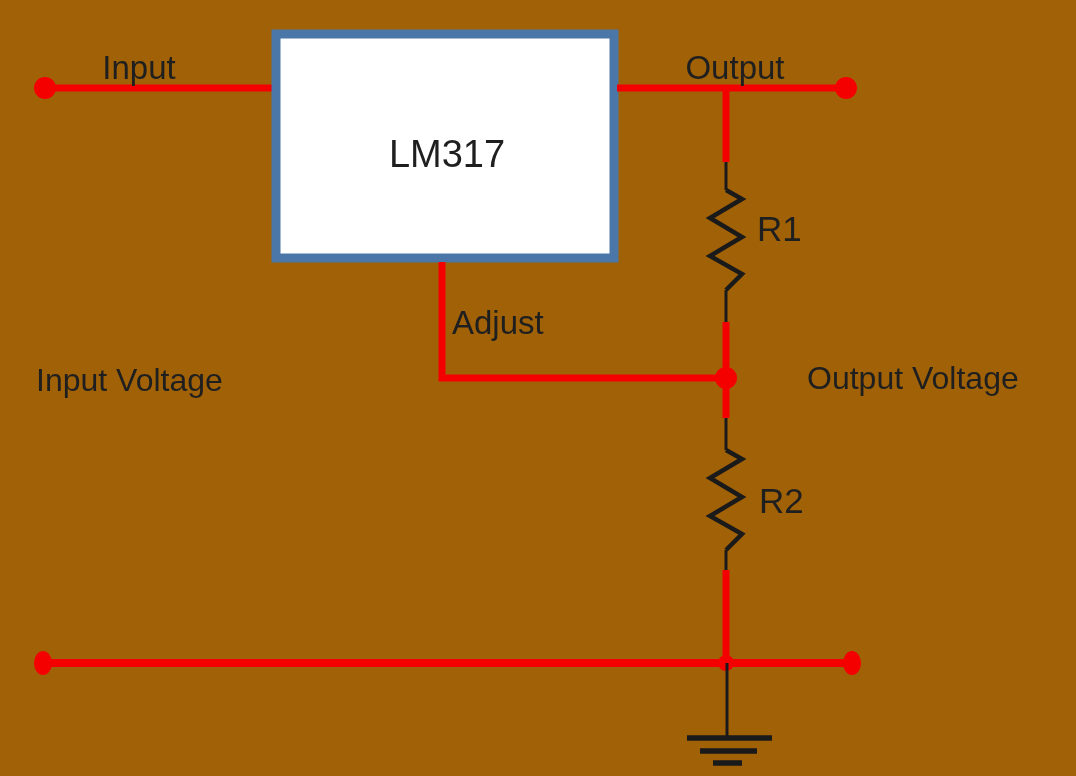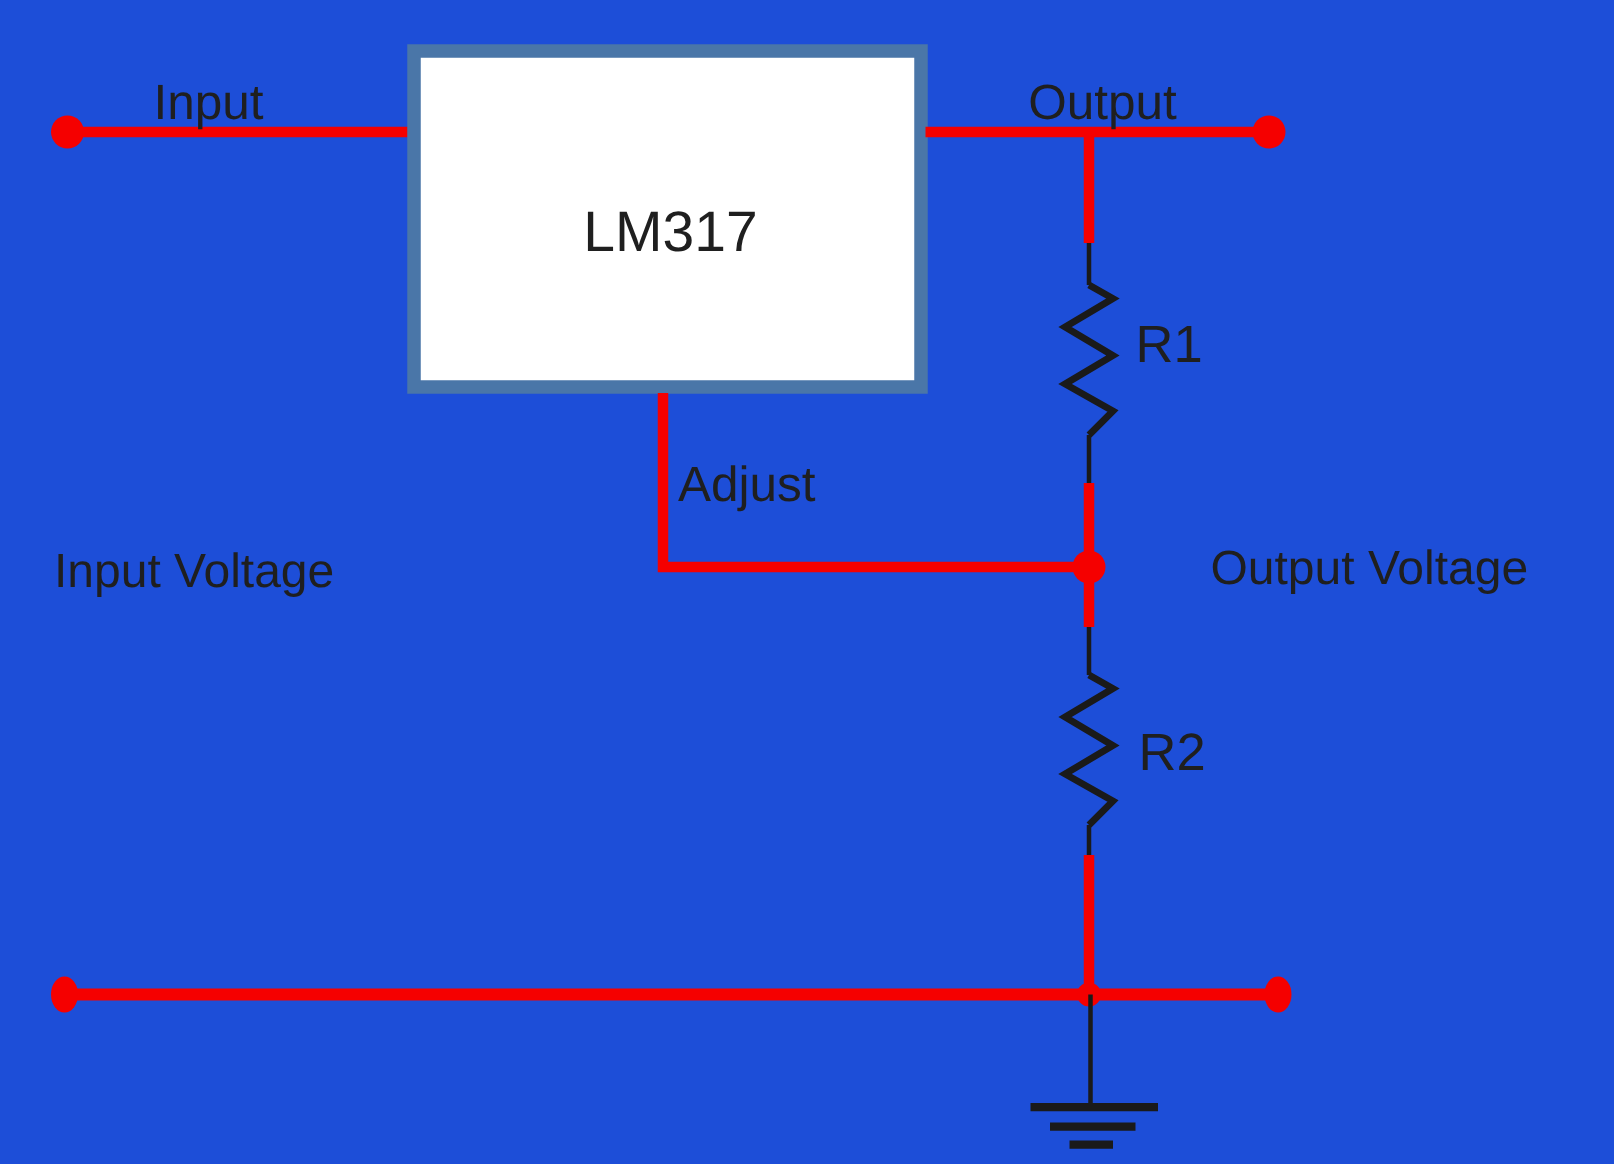--- a/index.html
+++ b/index.html
@@ -4,21 +4,21 @@
 <style>
   html, body {
     margin: 0;
     padding: 0;
     background: #ffffff;
   }
   .stage {
     position: relative;
     width: 1076px;
     height: 776px;
-    background: #1d4ed8;
+    background: #a16207;
     overflow: hidden;
   }
   svg {
     display: block;
     font-family: "Liberation Sans", sans-serif;
   }
   .wire {
     fill: none;
     stroke-width: 7;
     stroke-linecap: butt;

